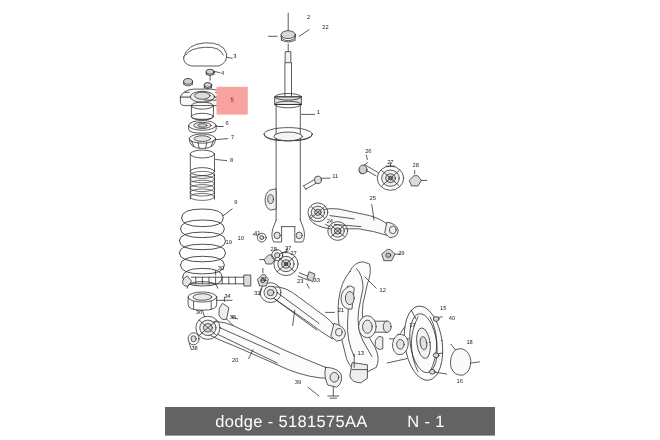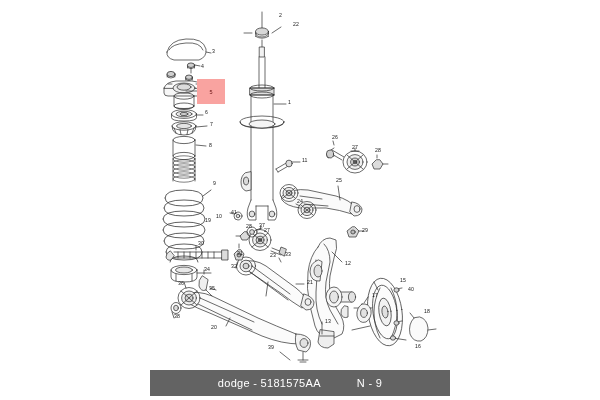--- a/index.html
+++ b/index.html
@@ -47,21 +47,21 @@
   }
   
   #footer-bar {
     position: absolute;
     box-sizing: border-box;
     display: flex;
     align-items: center;
     justify-content: center;
     gap: 36px;
     color: #ffffff;
-    font-size: 11px;
+    font-size: 15px;
     letter-spacing: 0.3px;
     font-family: "Liberation Sans", sans-serif;
   }
   #footer-bar .fcell { white-space: pre; }
 </style>
 </head>
 <body>
 
 <div id="stage">
 
@@ -451,16 +451,16 @@
         <text x="246" y="228" class="callout-num">28</text>
       </g>
   </svg>
 
   <div id="highlight-box" style="left: 197px; top: 79px; width: 28px; height: 25px; background: rgb(249, 163, 160); border: 1px solid rgb(249, 163, 160);">
     <span>5</span>
   </div>
 
   <div id="footer-bar" style="left: 150px; top: 370px; width: 300px; height: 26px; background: rgb(99, 99, 99); color: rgb(255, 255, 255);">
     <span class="fcell">dodge - 5181575AA</span>
-    <span class="fcell">N - 9</span>
+    <span class="fcell">N - 1</span>
   </div>
 
 </div>
 
 </body></html>

